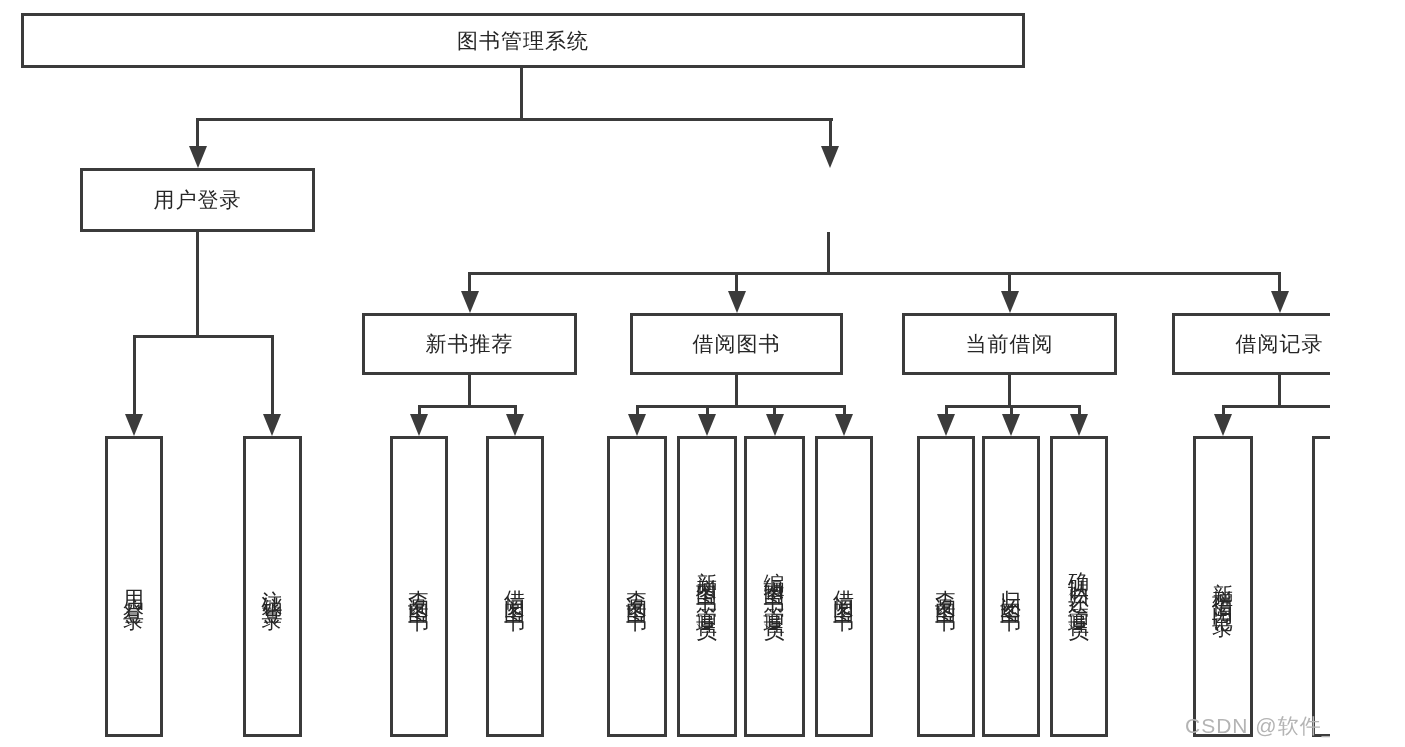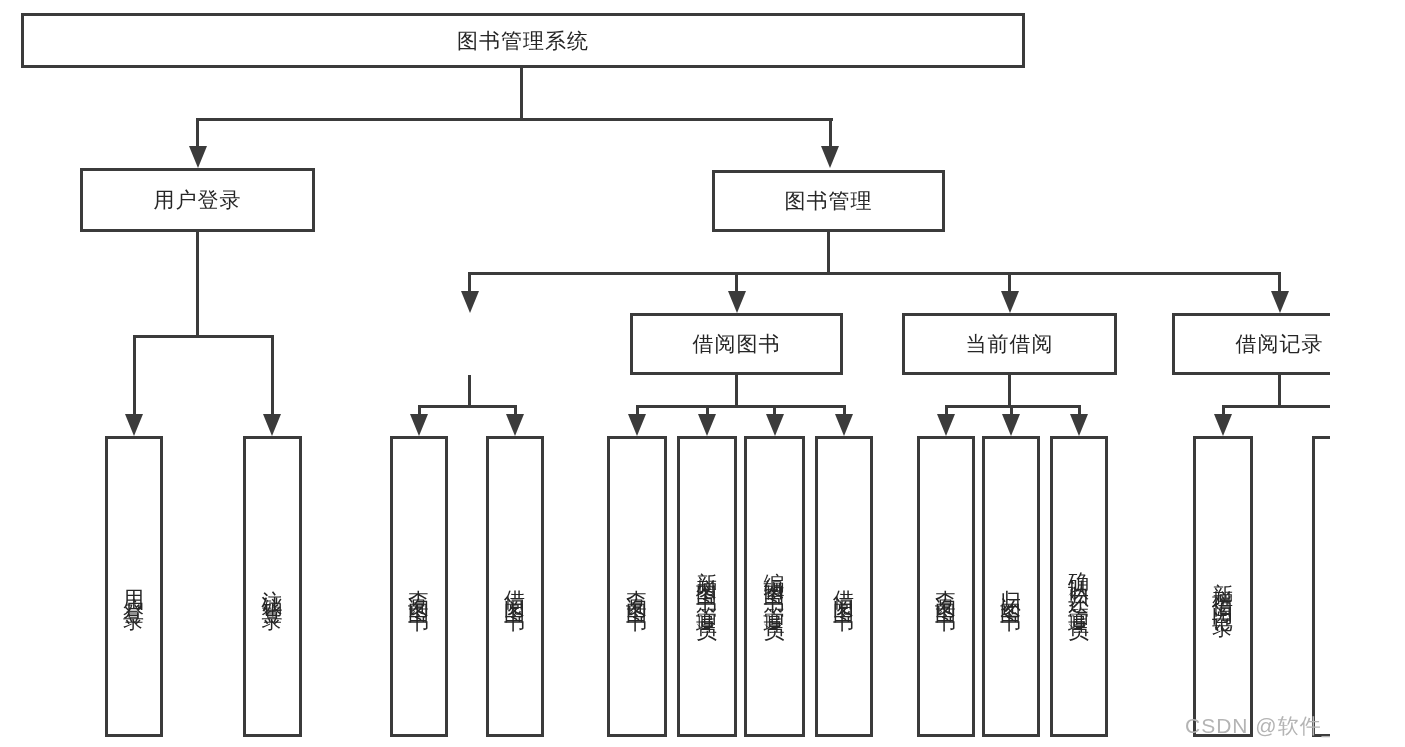--- a/index.html
+++ b/index.html
@@ -124,22 +124,22 @@
   <div class="vline" style="left:1278px; top:375px; height:30px;"></div>
   <div class="hline" style="left:1222px; top:405px; width:122px;"></div>
   <div class="vline" style="left:1222px; top:405px; height:13px;"></div>
   <div class="arrow" style="left:1214px; top:414px;"></div>
   <div class="vline" style="left:1341px; top:405px; height:13px;"></div>
   <div class="arrow" style="left:1334px; top:414px;"></div>
 
   <div class="box" style="left:21px; top:13px; width:1004px; height:55px;">图书管理系统</div>
 
   <div class="box" style="left:80px; top:168px; width:235px; height:64px;">用户登录</div>
-  <div class="box" style="left:712px; top:170px; width:233px; height:62px;">图书管理</div>
 
+  <div class="box" style="left:362px; top:313px; width:215px; height:62px;">新书推荐</div>
   <div class="box" style="left:630px; top:313px; width:213px; height:62px;">借阅图书</div>
   <div class="box" style="left:1172px; top:313px; width:215px; height:62px;">借阅记录</div>
   <div class="box" style="left:902px; top:313px; width:215px; height:62px;">当前借阅</div>
 
   <div class="vbox" style="left:105px; width:58px;">
     <span>用户登录</span>
   </div>
   <div class="vbox" style="left:243px; width:59px;">
     <span>注销登录</span>
   </div>

